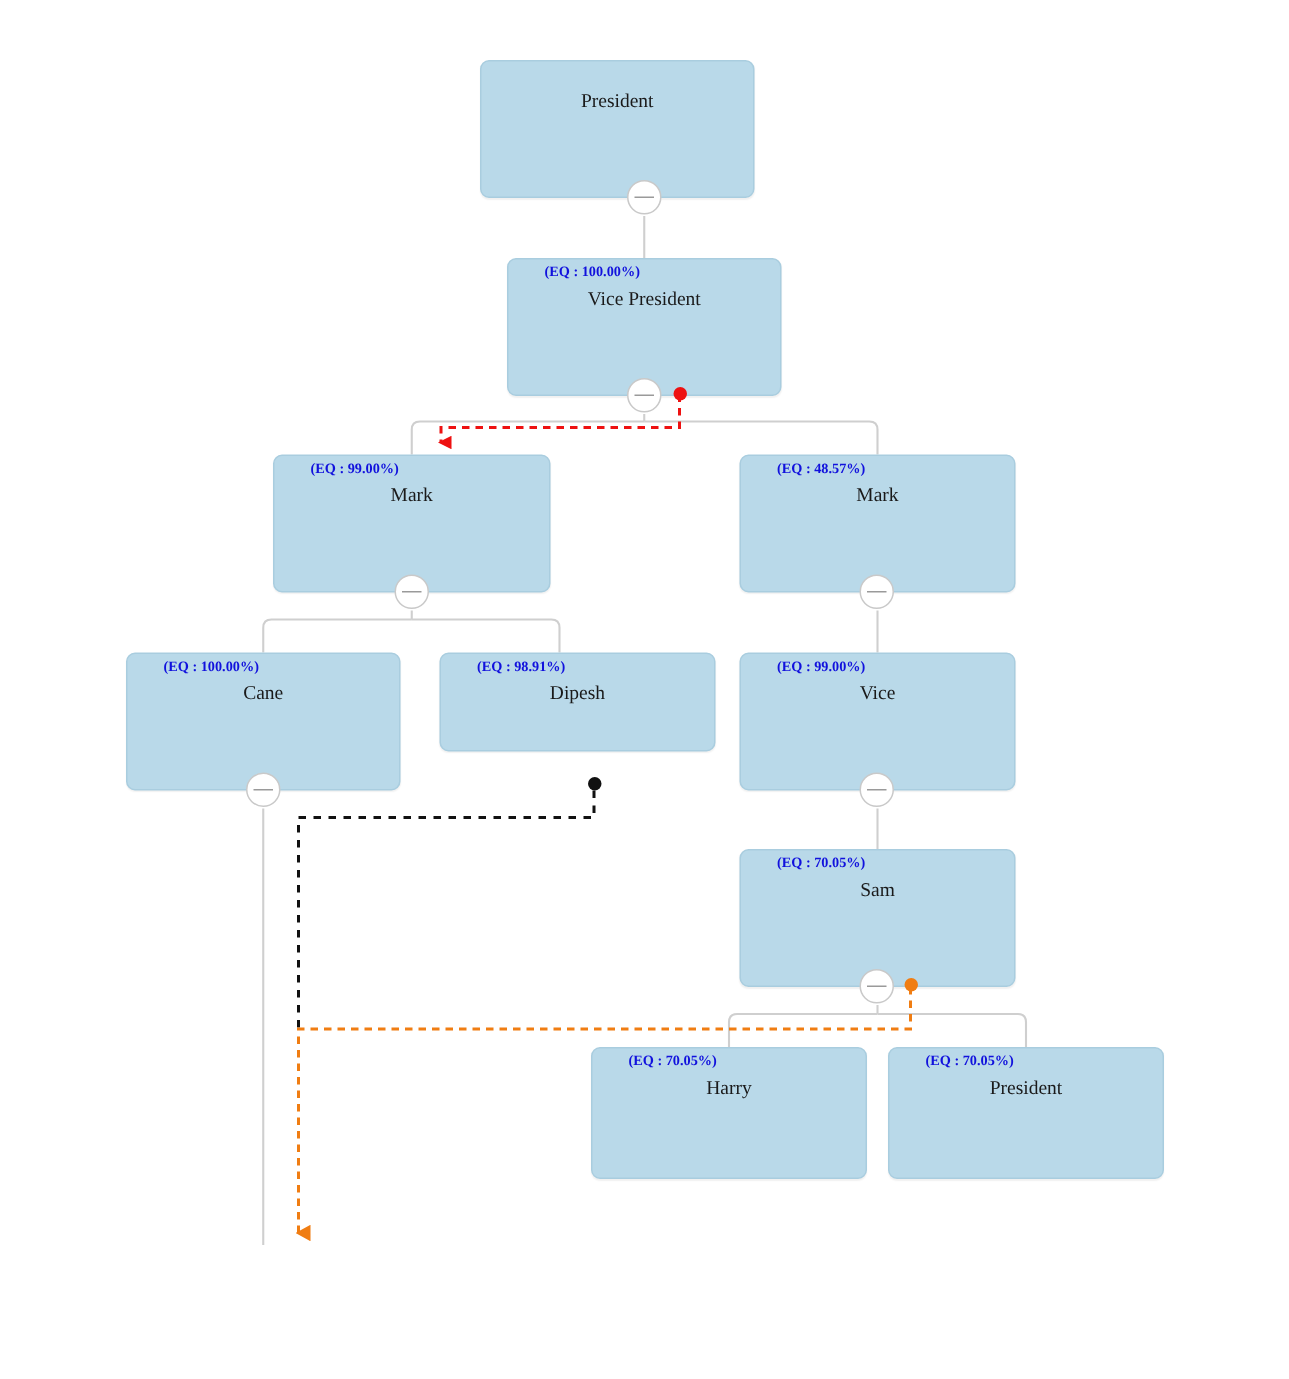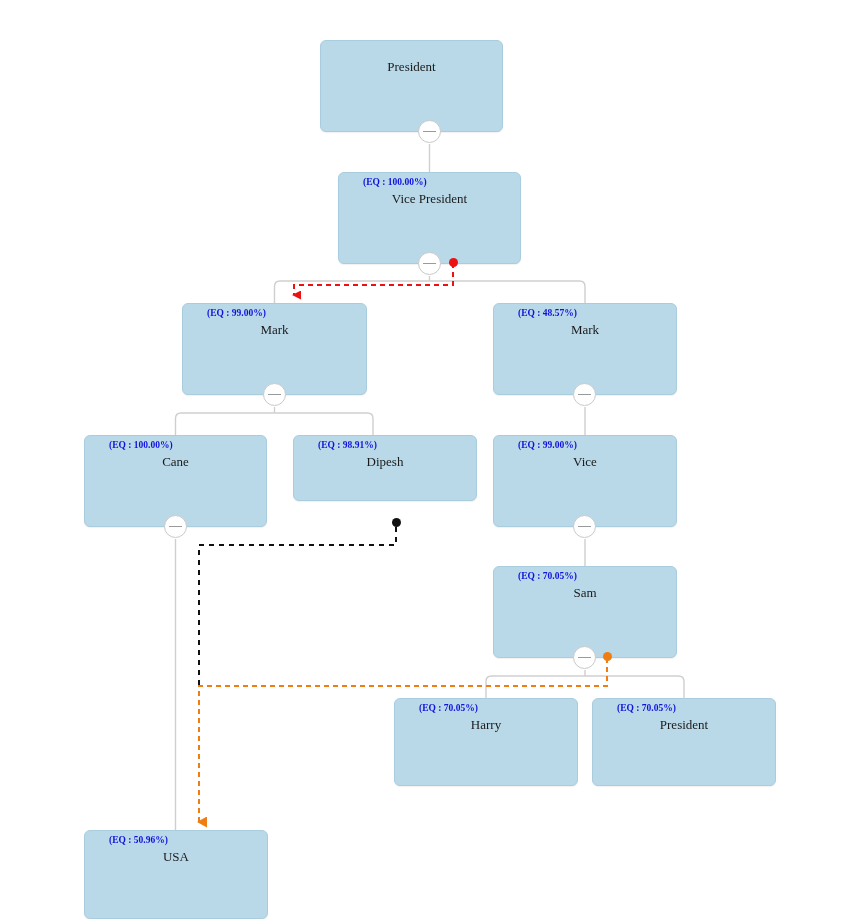--- a/index.html
+++ b/index.html
@@ -173,18 +173,14 @@
   <div class="node" style="left:394px; top:698px; width:184px; height:88px;">
     <div class="node-eq">(EQ : 70.05%)</div>
     <div class="node-title">Harry</div>
   </div>
 
   <div class="node" style="left:592px; top:698px; width:184px; height:88px;">
     <div class="node-eq">(EQ : 70.05%)</div>
     <div class="node-title">President</div>
   </div>
 
-  <div class="node" style="left:84px; top:830px; width:184px; height:89px;">
-    <div class="node-eq">(EQ : 50.96%)</div>
-    <div class="node-title">USA</div>
-  </div>
 
 </div>
 
 </body></html>

